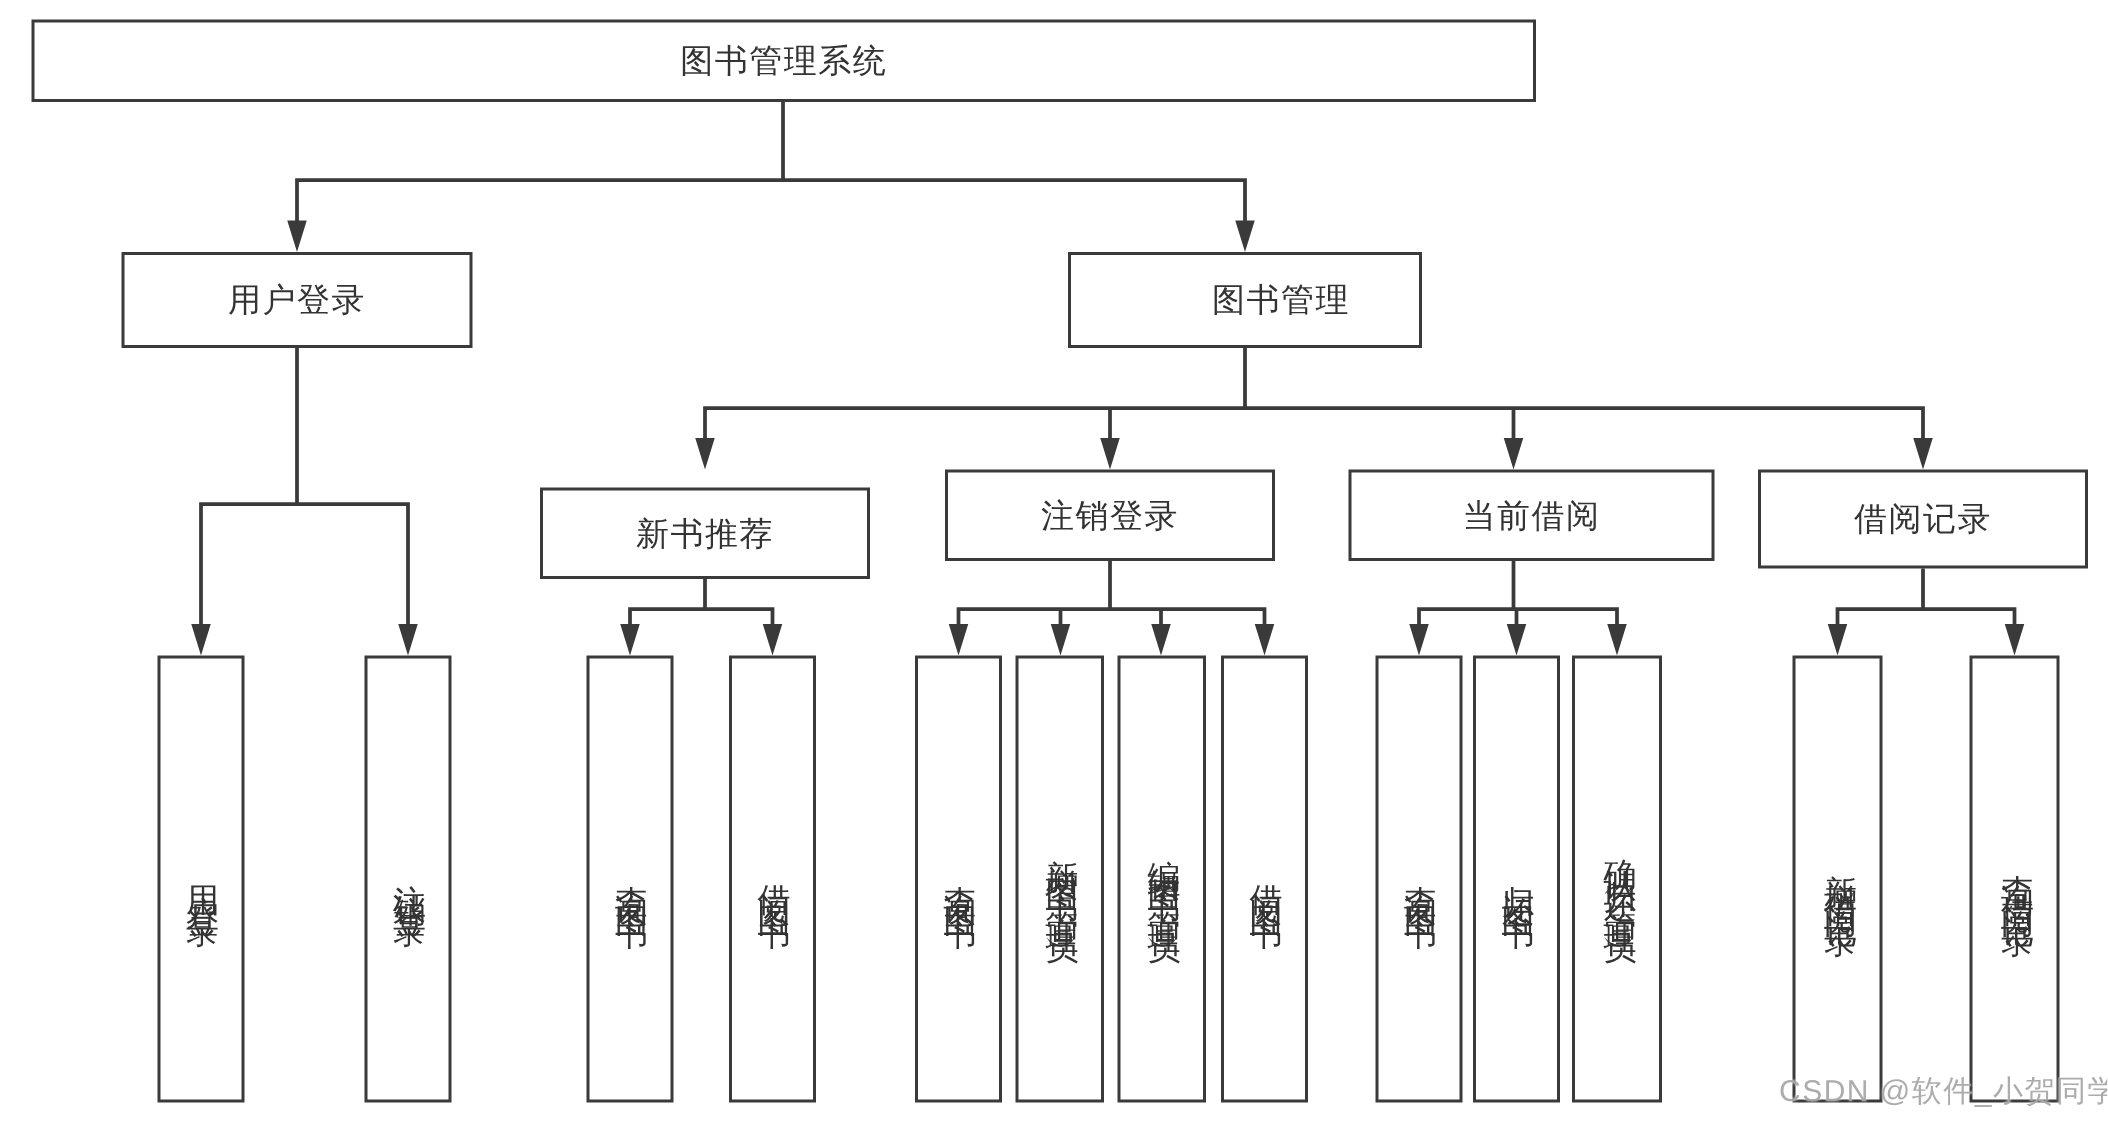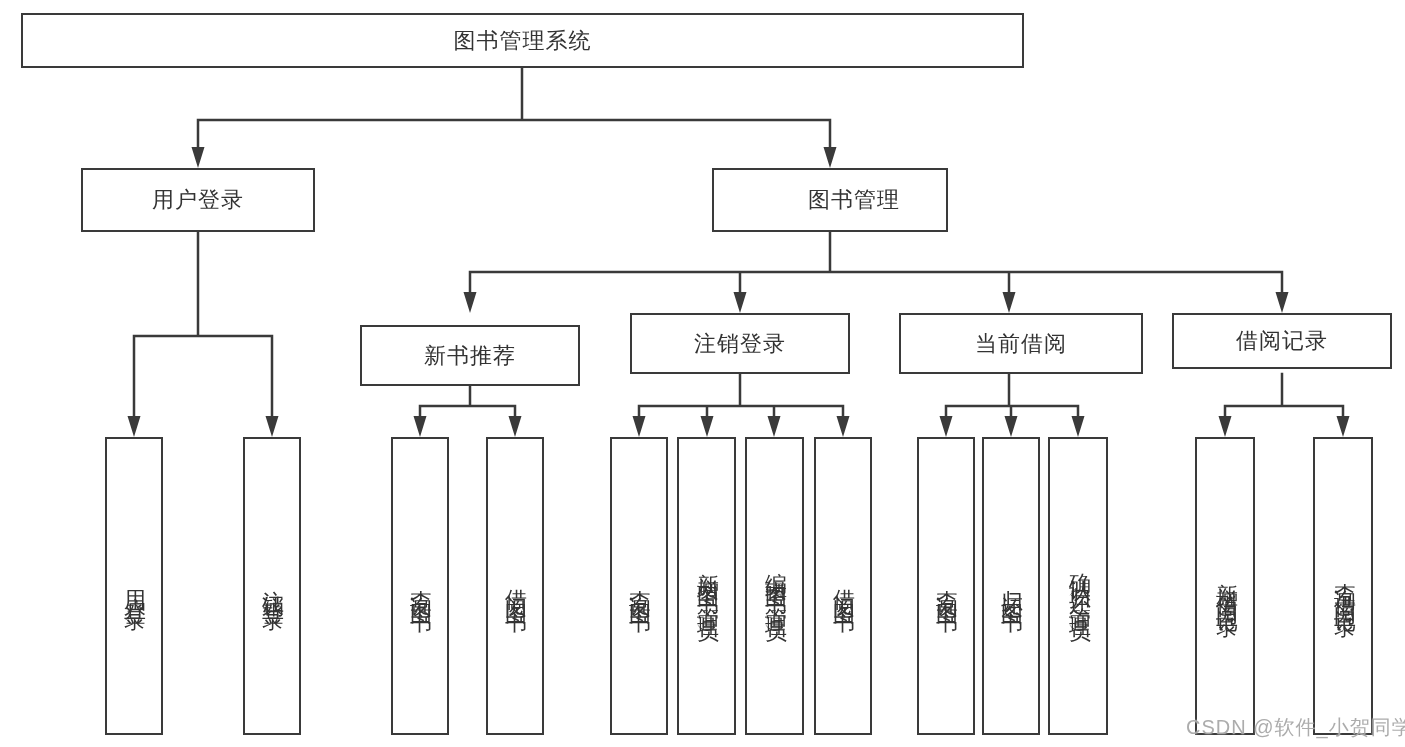--- a/index.html
+++ b/index.html
@@ -80,21 +80,21 @@
   </svg>
 
   <div class="box h" style="left:21px; top:13px; width:1003px; height:55px;">图书管理系统</div>
 
   <div class="box h" style="left:81px; top:168px; width:234px; height:64px;">用户登录</div>
   <div class="box h" style="left:712px; top:168px; width:236px; height:64px;padding-left:48px;">图书管理</div>
 
   <div class="box h" style="left:360px; top:313px; width:220px; height:61px;margin-top:12px;">新书推荐</div>
   <div class="box h" style="left:630px; top:313px; width:220px; height:61px;">注销登录</div>
   <div class="box h" style="left:899px; top:313px; width:244px; height:61px;">当前借阅</div>
-  <div class="box h" style="left:1172px; top:313px; width:220px; height:56px;">借阅记录</div>
+  <div class="box h" style="left:1172px; top:313px; width:220px; height:66px;">借阅记录</div>
 
   <div class="box v" style="left:105px; top:437px; width:58px; height:298px;">用户登录</div>
   <div class="box v" style="left:243px; top:437px; width:58px; height:298px;">注销登录</div>
 
   <div class="box v" style="left:391px; top:437px; width:58px; height:298px;">查询图书</div>
   <div class="box v" style="left:486px; top:437px; width:58px; height:298px;">借阅图书</div>
 
   <div class="box v" style="left:610px; top:437px; width:58px; height:298px;">查询图书</div>
   <div class="box v" style="left:677px; top:437px; width:59px; height:298px;">新增图书（管理员）</div>
   <div class="box v" style="left:745px; top:437px; width:59px; height:298px;">编辑图书（管理员）</div>

